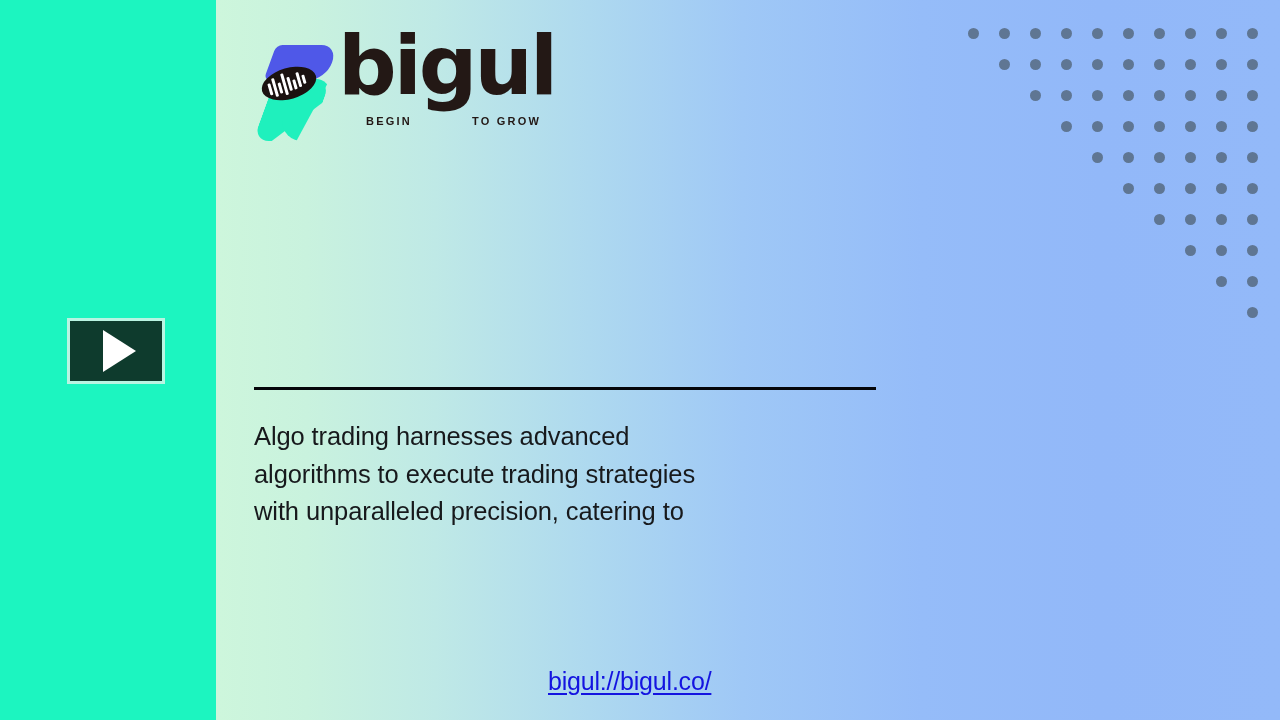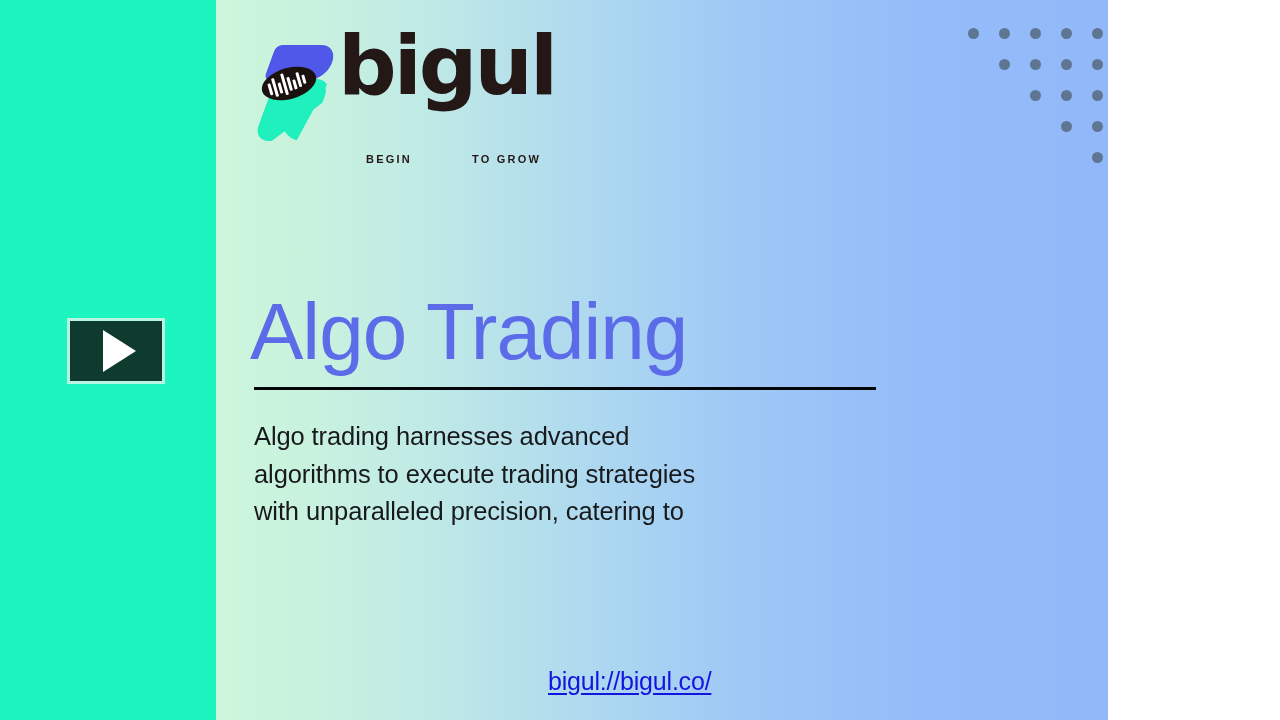--- a/index.html
+++ b/index.html
@@ -9,21 +9,21 @@
   body {
     width: 1280px;
     height: 720px;
     overflow: hidden;
     font-family: "Liberation Sans", sans-serif;
     background: #ffffff;
   }
 
   #slide {
     position: relative;
-    width: 1108px;
+    width: 1280px;
     height: 720px;
     overflow: hidden;
   }
 
   
   .bg-main {
     position: absolute;
     left: 0; top: 0;
     width: 1280px; height: 720px;
     background: linear-gradient(90deg,
@@ -136,21 +136,20 @@
     font-family: "DejaVu Sans", sans-serif;
   }
   .tagline {
     position: absolute;
     top: 88px;
     font-size: 11px;
     letter-spacing: 2.2px;
     font-weight: bold;
     color: #231815;
     font-family: "Liberation Sans", sans-serif;
-    margin-top: 38px;
   }
   .tag-begin { left: 112px; }
   .tag-grow  { left: 218px; }
 
   
   .play-button {
     position: absolute;
     left: 67px;
     top: 318px;
     width: 98px;
@@ -297,21 +296,20 @@
     </div>
     <div class="logo-word">bigul</div>
     <div class="tagline tag-begin">BEGIN</div>
     <div class="tagline tag-grow">TO GROW</div>
   </div>
 
   <div class="play-button">
     <div class="play-triangle"></div>
   </div>
 
-  <div class="headline">Algo Trading</div>
   <div class="divider"></div>
 
   <div class="body-copy">
       <span class="line">Algo trading harnesses advanced</span>
       <span class="line">algorithms to execute trading strategies</span>
       <span class="line">with unparalleled precision, catering to</span>
     </div>
 
   <a class="site-link" href="#">bigul://bigul.co/</a>
 

